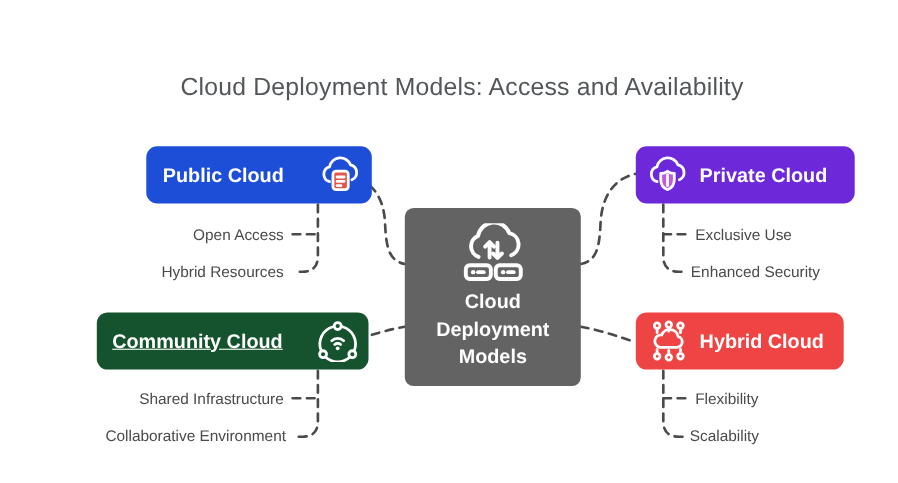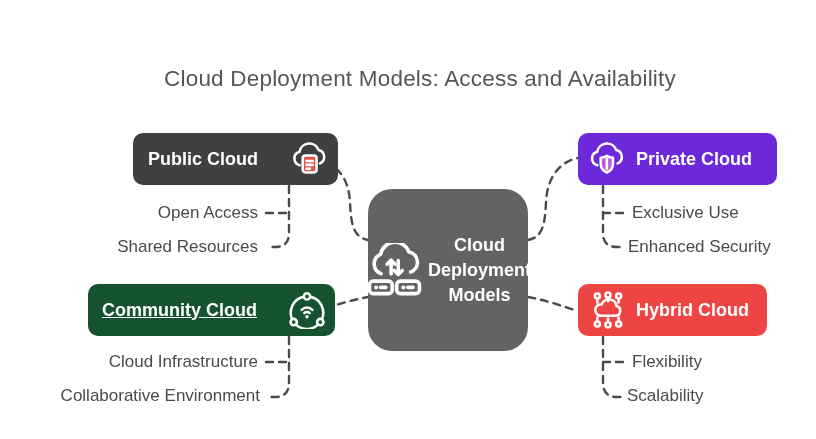--- a/index.html
+++ b/index.html
@@ -21,27 +21,27 @@
     border-radius:10px; color:#fff; font-weight:700; font-size:18px;
   }
   .node .label { white-space:nowrap; }
   .node svg { flex:0 0 auto; display:block; }
   .icon-right { margin-left:auto; }
   #public-node    { left:133px; top:133px; width:180px; height:52px; padding:0 10px 0 15px; }
   #private-node   { left:578px; top:133px; width:179px; height:52px; padding:0 10px; gap:10px; }
   #community-node { left:88px;  top:284px; width:224px; height:52px; padding:0 9px 0 14px; }
   #hybrid-node    { left:578px; top:284px; width:170px; height:52px; padding:0 8px 0 11px; gap:9px; }
   #center-node {
-    left:368px; top:189px; width:160px; height:162px; border-radius:24px;
-    flex-direction:row; justify-content:center; gap:5px;
+    left:368px; top:189px; width:160px; height:162px; border-radius:8px;
+    flex-direction:column; justify-content:center; gap:5px;
     text-align:center; font-size:18px; line-height:25px;
   }
   #center-node .label { white-space:normal; width:124px; }
   .sub {
-    position:absolute; font-size:17px; white-space:nowrap; color:var(--item);
+    position:absolute; font-size:14px; white-space:nowrap; color:var(--item);
     line-height:22px;
   }
   .ra { text-align:right; }
   .icon path, .icon rect, .icon circle {
     fill:none; stroke:#fff; stroke-width:1.6;
     stroke-linecap:round; stroke-linejoin:round;
   }
   .icon .fillc { fill:var(--c); }
   .icon .dot { fill:#fff; stroke:none; }
 </style>
@@ -75,21 +75,21 @@
       <rect x="2" y="17" width="10.2" height="5.6" rx="1.6"></rect>
       <rect x="14.2" y="17" width="10.2" height="5.6" rx="1.6"></rect>
       <circle class="dot" cx="5" cy="19.8" r="0.9"></circle>
         <path d="M7 19.8 H9.3"></path>
       <circle class="dot" cx="17.2" cy="19.8" r="0.9"></circle>
         <path d="M19.2 19.8 H21.5"></path>
     </svg>
     <span class="label">Cloud Deployment Models</span>
   </div>
 
-  <div class="node" id="public-node" style="background: #404040; --c: #e0564f;">
+  <div class="node" id="public-node" style="background: #1d4ed8; --c: #e0564f;">
     <span class="label">Public Cloud</span>
     <svg class="icon icon-right" width="38" height="38" viewBox="0 0 24 24">
       <path d="M6.1 15.9 A4.4 4.4 0 0 1 6 7.4 A6.3 6.3 0 0 1 18.1 6.3 A4.5 4.5 0 0 1 18.9 14.8"></path>
       <rect class="fillc" x="8" y="9.8" width="8.8" height="10.7" rx="1.8"></rect>
       <path d="M10.4 13.2 h4 M10.4 15.7 h4 M10.4 18.2 h2.2"></path>
     </svg>
   </div>
 
   <div class="node" id="private-node" style="background: #6d28d9; --c: #bc5be0;">
     <svg class="icon" width="38" height="38" viewBox="0 0 24 24">
@@ -124,24 +124,24 @@
       <path d="M7.1 15.6 h9.6 a3.1 3.1 0 0 0 .7 -6.1 A4.9 4.9 0 0 0 8 8.5 a3.3 3.3 0 0 0 -.9 7.1 z"></path>
       <path d="M5.3 19.2 V16.8 M12 19.8 V17.4 M18.7 19.2 V16.8"></path>
       <circle cx="5.3" cy="20.8" r="1.6"></circle>
         <circle cx="12" cy="21.4" r="1.6"></circle>
         <circle cx="18.7" cy="20.8" r="1.6"></circle>
     </svg>
     <span class="label">Hybrid Cloud</span>
   </div>
 
   <div class="sub ra" style="right:558px; top:202px;">Open Access</div>
-  <div class="sub ra" style="right:558px; top:236px;">Shared Resources</div>
+  <div class="sub ra" style="right:558px; top:236px;">Hybrid Resources</div>
 
   <div class="sub" style="left:632px; top:202px;">Exclusive Use</div>
   <div class="sub" style="left:628px; top:236px;">Enhanced Security</div>
 
-  <div class="sub ra" style="right:558px; top:351px;">Cloud Infrastructure</div>
+  <div class="sub ra" style="right:558px; top:351px;">Shared Infrastructure</div>
   <div class="sub ra" style="right:556px; top:385px;">Collaborative Environment</div>
 
   <div class="sub" style="left:632px; top:351px;">Flexibility</div>
   <div class="sub" style="left:627px; top:385px;">Scalability</div>
 
 </div>
 
 </body></html>

